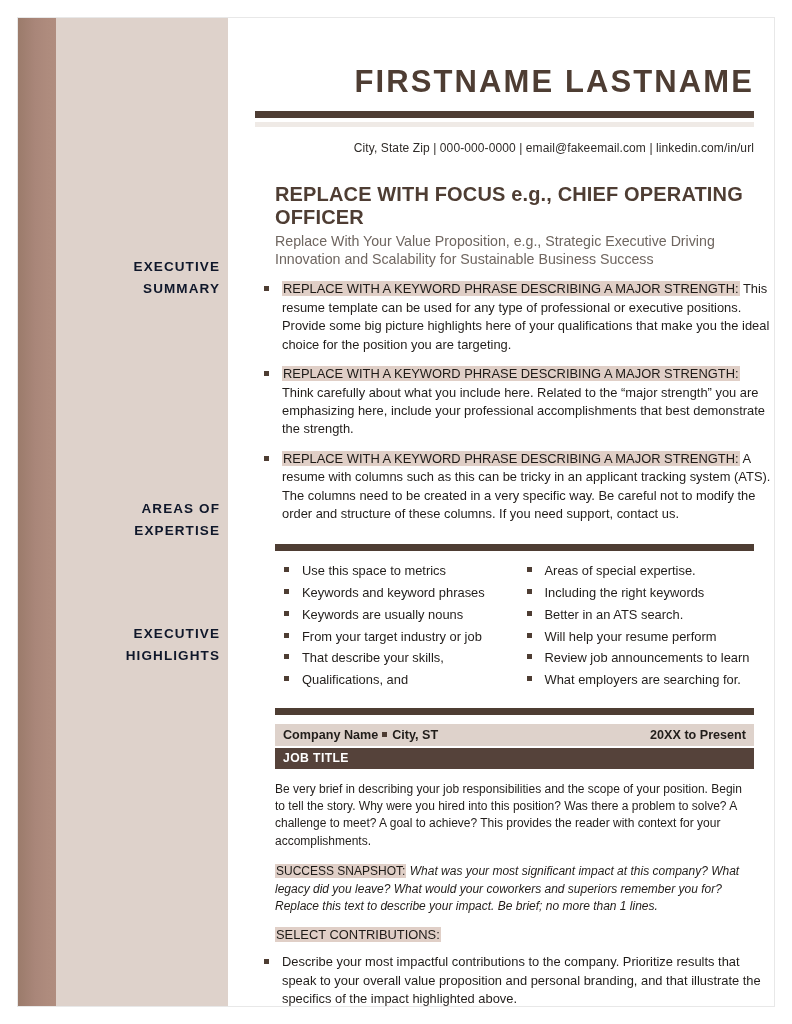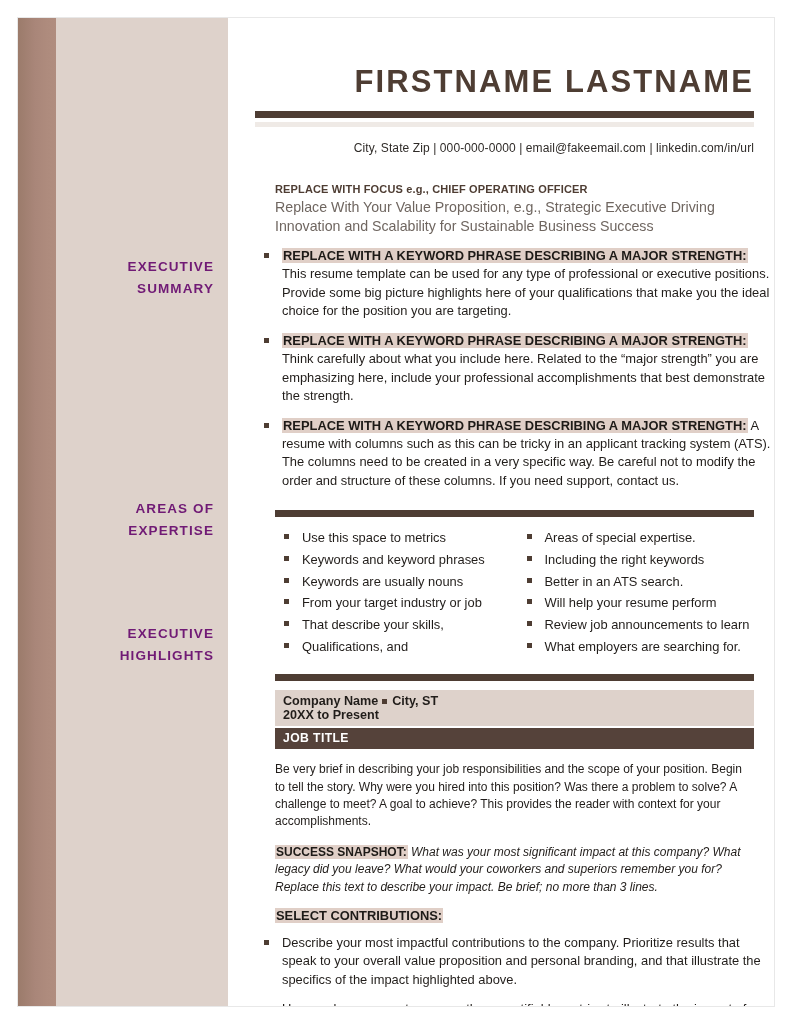--- a/index.html
+++ b/index.html
@@ -44,24 +44,24 @@
     height: 100%;
     background: #ded2cb;
   }
   .sidebar-inner {
     position: relative;
     width: 100%;
     height: 100%;
   }
   .side-label {
     position: absolute;
-    right: 14px;
+    right: 8px;
     width: 150px;
     text-align: right;
-    color: #701a75;
+    color: #0f172a;
     font-weight: bold;
     font-size: 13.5px;
     letter-spacing: 1.1px;
     line-height: 22px;
   }
   .side-label.summary  { top: 238px; }
   .side-label.expertise{ top: 480px; }
   .side-label.highlights { top: 605px; }
 
   
@@ -106,21 +106,21 @@
     white-space: nowrap;
   }
 
   .section-body {
     margin: 0 20px 0 20px;
   }
 
   .focus-title {
     margin-top: 28px;
     color: #4e3d33;
-    font-size: 11px;
+    font-size: 20px;
     font-weight: bold;
     letter-spacing: 0.15px;
     line-height: 1.15;
   }
   .value-prop {
     margin-top: 3px;
     color: #6f6660;
     font-size: 14.2px;
     line-height: 1.33;
   }
@@ -143,21 +143,21 @@
     content: "";
     position: absolute;
     left: 9px;
     top: 6px;
     width: 5px;
     height: 5px;
     background: #4e3d33;
   }
   .hl {
     background: #e0cfc7;
-    font-weight: bold;
+    font-weight: normal;
     color: #1d1a17;
     padding: 0 1px;
     margin-top: 8px;
   }
 
   .summary-list { margin-top: 13px; }
 
   
   .divider-bar {
     height: 7px;
@@ -187,21 +187,20 @@
   .company-bar {
     margin: 9px 20px 0 20px;
     background: #ded2cb;
     padding: 4px 8px 4px 8px;
     display: flex;
     justify-content: space-between;
     align-items: baseline;
     font-size: 12.6px;
     font-weight: bold;
     color: #211d1a;
-    flex-direction: column;
   }
   .company-left .sq {
     display: inline-block;
     width: 5px;
     height: 5px;
     background: #4e3d33;
     margin: 0 5px 1px 4px;
     vertical-align: middle;
   }
   .jobtitle-bar {
@@ -305,21 +304,21 @@
         <span>Company Name</span><span class="sq"></span><span>City, ST</span>
       </div>
       <div>20XX to Present</div>
     </div>
 
     <div class="jobtitle-bar">JOB TITLE</div>
 
     <div class="para">Be very brief in describing your job responsibilities and the scope of your position. Begin to tell the story. Why were you hired into this position? Was there a problem to solve? A challenge to meet? A goal to achieve? This provides the reader with context for your accomplishments.</div>
 
     <div class="para snapshot">
-      <span class="hl">SUCCESS SNAPSHOT:</span><span class="snapshot-text"> What was your most significant impact at this company? What legacy did you leave? What would your coworkers and superiors remember you for? Replace this text to describe your impact.  Be brief; no more than 3 lines.</span>
+      <span class="hl">SUCCESS SNAPSHOT:</span><span class="snapshot-text"> What was your most significant impact at this company? What legacy did you leave? What would your coworkers and superiors remember you for? Replace this text to describe your impact.  Be brief; no more than 1 lines.</span>
     </div>
 
     <div class="select-line">
       <span class="hl">SELECT CONTRIBUTIONS:</span>
     </div>
 
     <ul class="bul contrib-list">
       <li>Describe your most impactful contributions to the company. Prioritize results that speak to your overall value proposition and personal branding, and that illustrate the specifics of the impact highlighted above.</li>
       <li>Use numbers, percentages, or other quantifiable metrics to illustrate the impact of your contributions. This adds credibility and conveys the scale of accomplishments. It is okay for these bullets to “run” over to the next page.</li>
 

